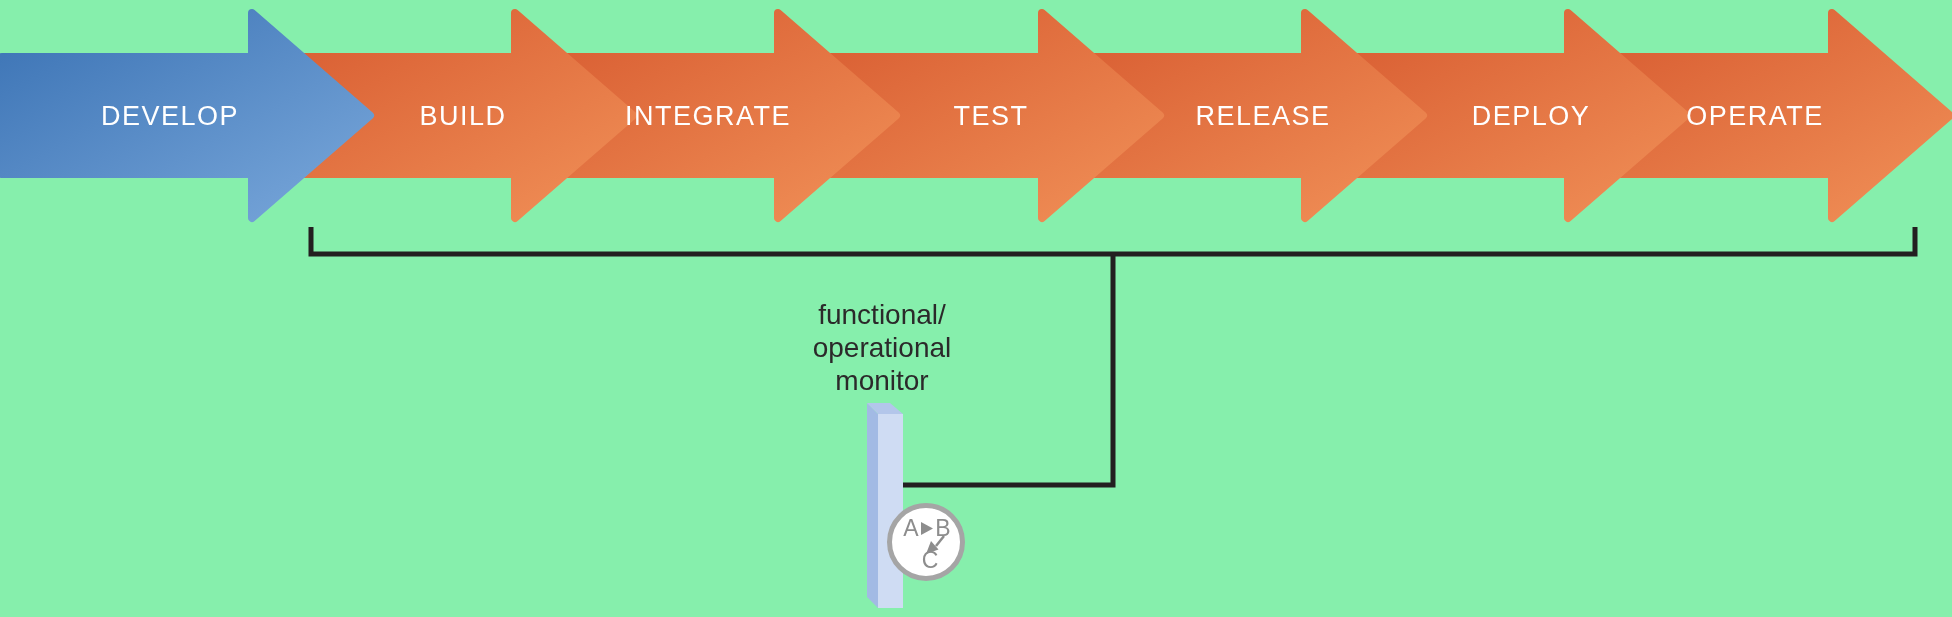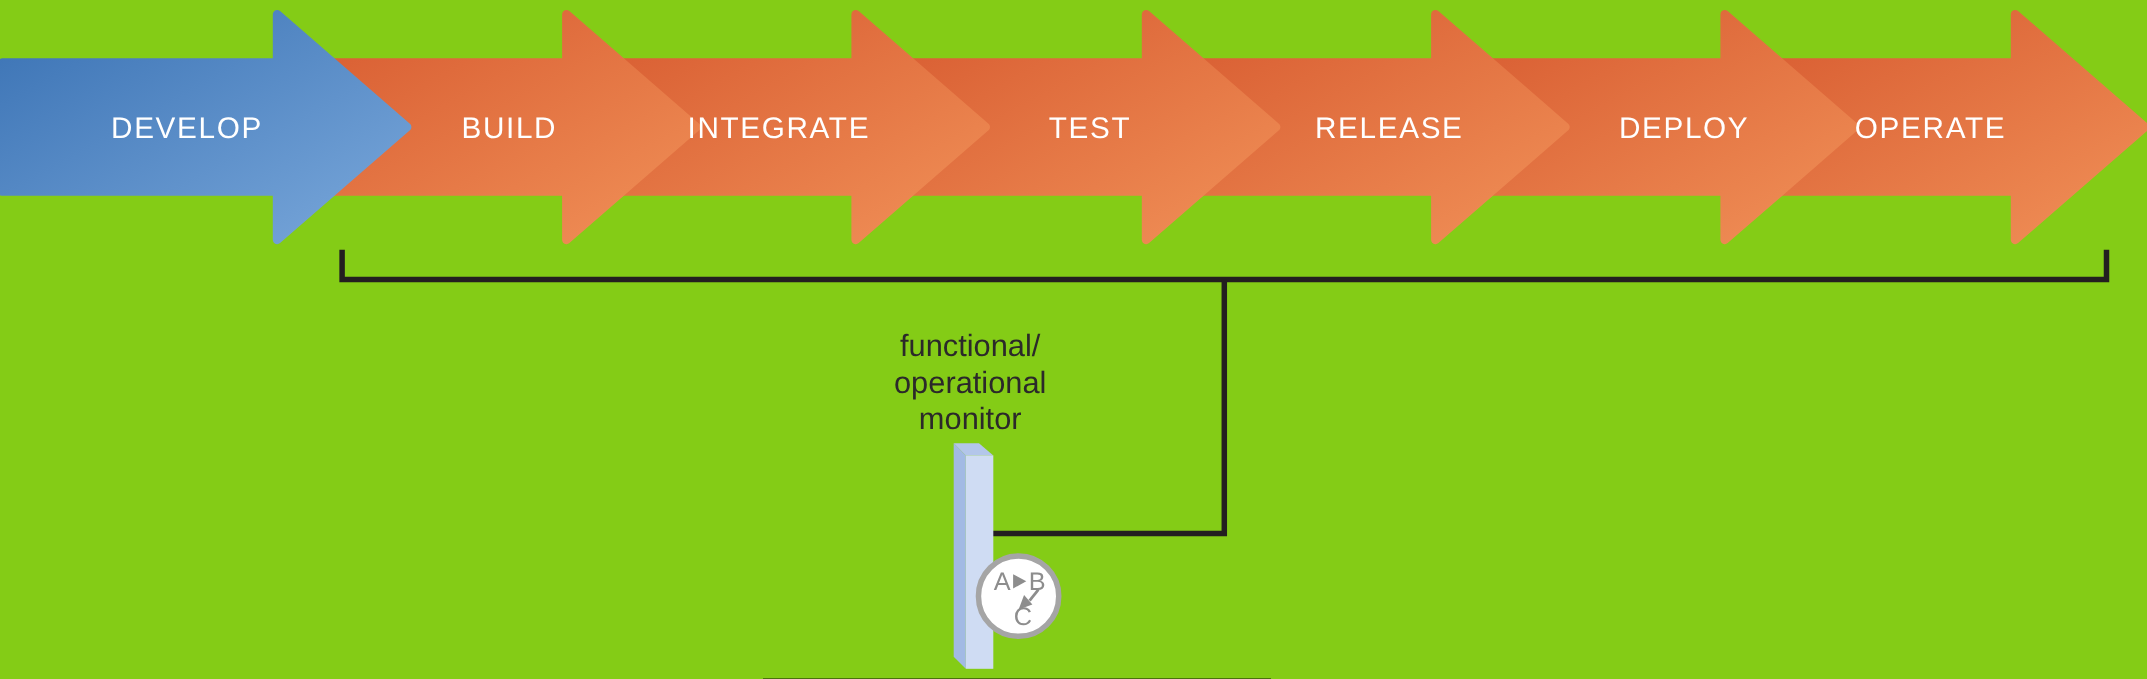--- a/index.html
+++ b/index.html
@@ -1,20 +1,20 @@
 <!DOCTYPE html>
 <html><head>
 <meta charset="utf-8">
 <style>
   html, body { margin: 0; padding: 0; background: #000; }
   .canvas {
     position: relative;
     width: 1952px;
     height: 617px;
-    background: #84cc16;
+    background: #86efac;
     overflow: hidden;
     font-family: "Liberation Sans", sans-serif;
   }
   svg text {
     font-family: "Liberation Sans", sans-serif;
   }
   .stage-label {
     fill: #ffffff;
     font-size: 27px;
     letter-spacing: 1.5px;

